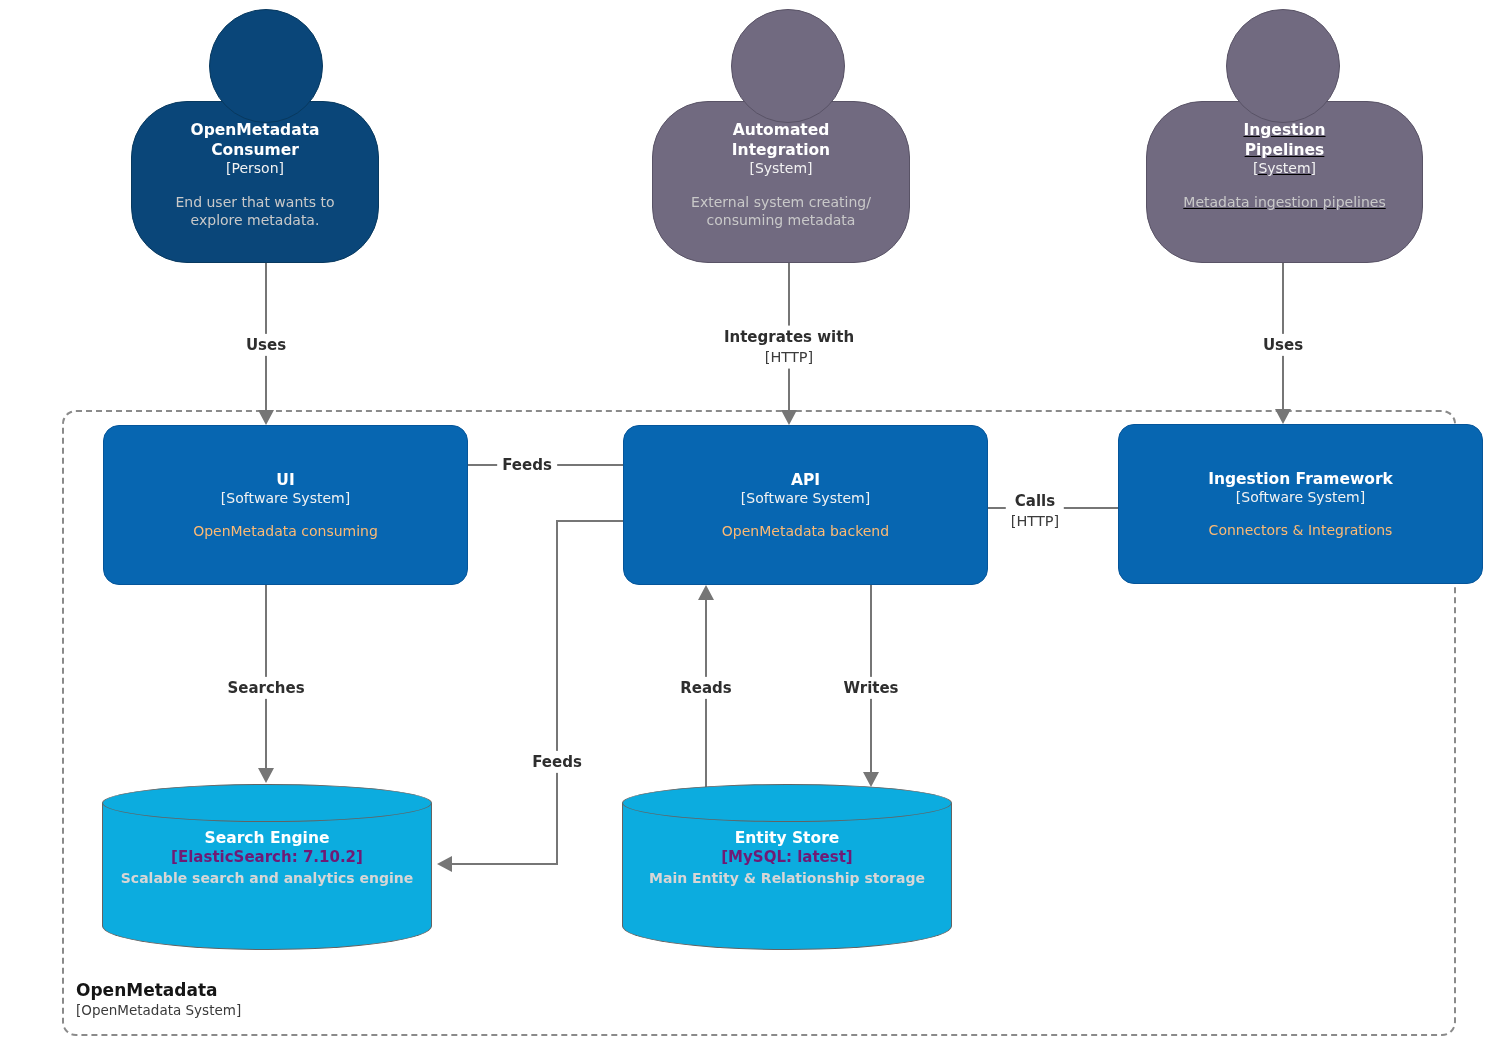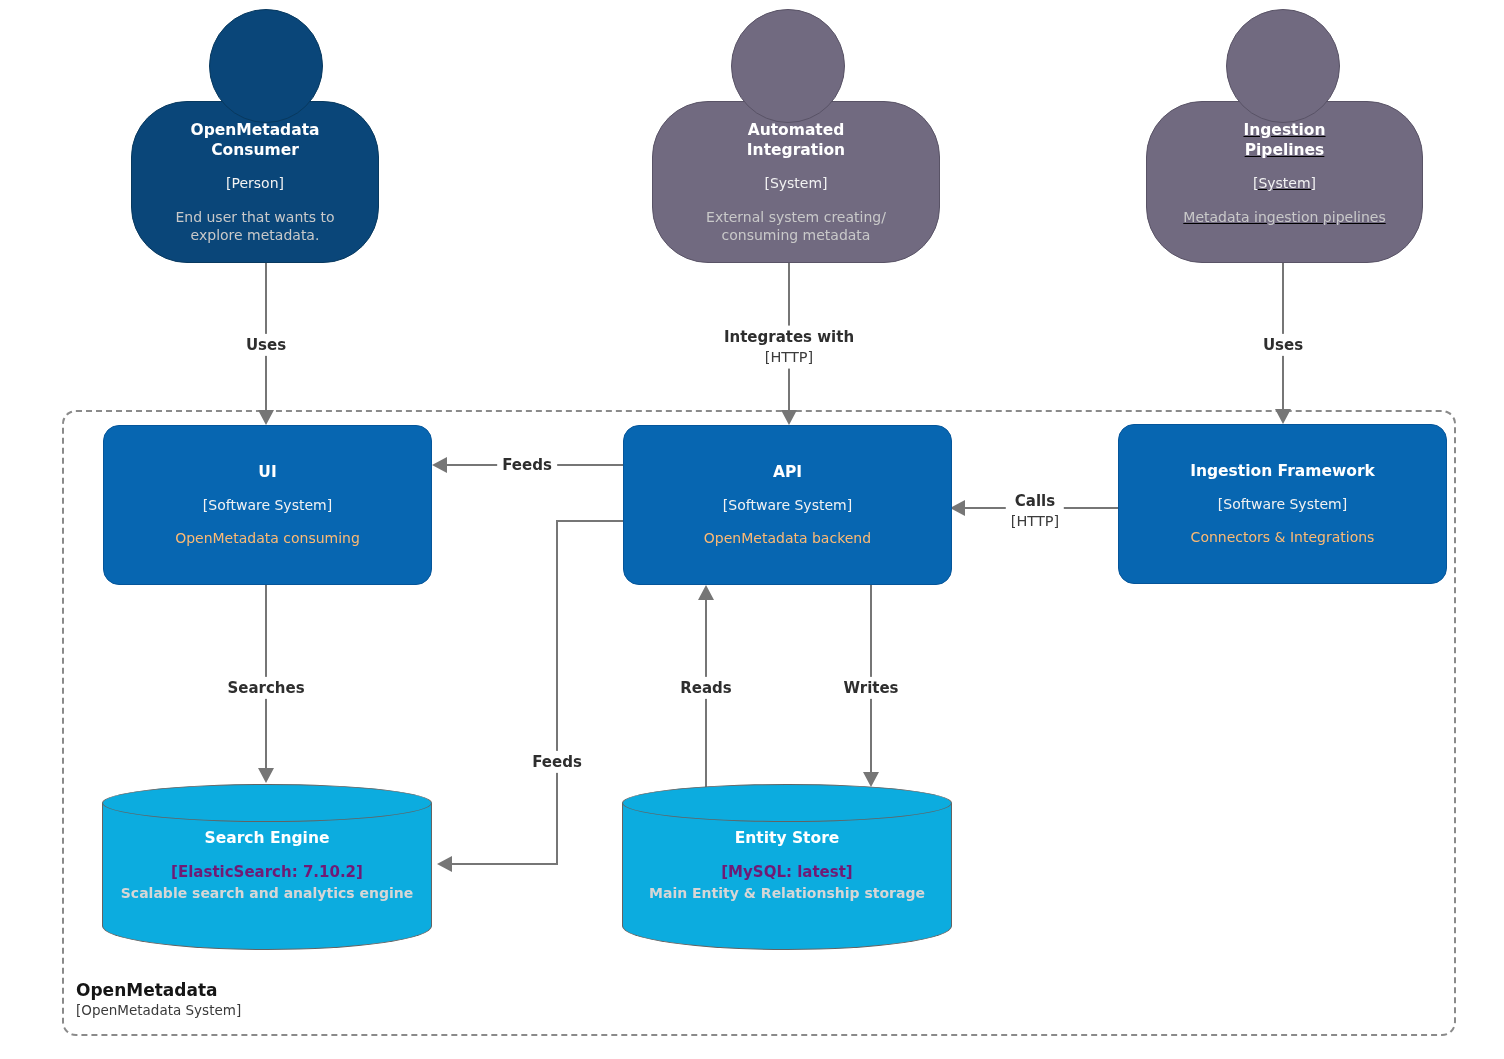--- a/index.html
+++ b/index.html
@@ -25,28 +25,28 @@
   }
   .person-body {
     position:absolute; height:162px; border-radius:56px; z-index:2;
     display:flex; flex-direction:column; align-items:center; text-align:center;
     padding-top:18px; border:1.5px solid rgba(0,0,0,0.45);
   }
   .navy { background:#0a4679; border-color:#08395f; }
   .purple { background:#716a80; border-color:#595366; }
 
   .node-title { font-size:15.5px; font-weight:bold; color:#ffffff; line-height:1.3; }
-  .node-type  { font-size:14px; color:#f2f2f2; margin-top:15px; }
+  .node-type  { font-size:14px; color:#f2f2f2; margin-top:0; }
   .node-desc  { font-size:14px; color:#c9c9c9; line-height:1.3; margin-top:17px; }
   .person-body .node-title { max-width:160px; }
   .person-body .node-desc  { max-width:215px; }
 
   
   .sysbox {
-    position:absolute; width:329px; height:160px; background:#0766b1;
+    position:absolute; width:365px; height:160px; background:#0766b1;
     border:1.5px solid #05559a; border-radius:16px; z-index:2;
     display:flex; flex-direction:column; align-items:center; justify-content:center;
     text-align:center;
   }
   .sysbox .node-desc { color:#fdba74; margin-top:16px; }
 
   
   .cylinder { position:absolute; width:330px; height:166px; z-index:2; }
   .cyl-top {
     position:absolute; top:0; left:0; width:100%; height:38px;
@@ -91,21 +91,21 @@
   </div>
 
   <div class="person-head navy" style="left:209px; top:9px;"></div>
   <div class="person-body navy" style="left:131px; top:101px; width:248px;">
     <div class="node-title">OpenMetadata Consumer</div>
     <div class="node-type">[Person]</div>
     <div class="node-desc">End user that wants to explore metadata.</div>
   </div>
 
   <div class="person-head purple" style="left:731px; top:9px;"></div>
-  <div class="person-body purple" style="left:652px; top:101px; width:288px;">
+  <div class="person-body purple" style="left:652px; top:101px; width:258px;">
     <div class="node-title">Automated Integration</div>
     <div class="node-type">[System]</div>
     <div class="node-desc">External system creating/ consuming metadata</div>
   </div>
 
   <div class="person-head purple" style="left:1226px; top:9px;"></div>
   <div class="person-body purple" style="left:1146px; top:101px; width:277px;text-decoration:underline;">
     <div class="node-title">Ingestion Pipelines</div>
     <div class="node-type">[System]</div>
     <div class="node-desc">Metadata ingestion pipelines</div>

